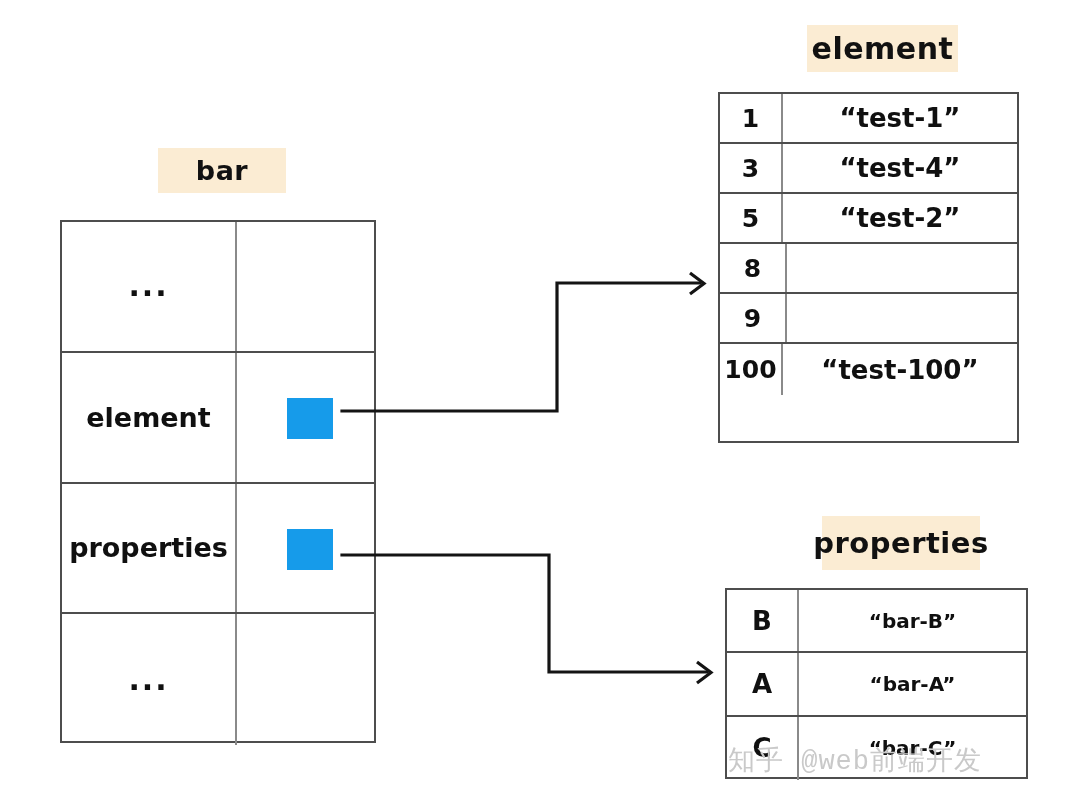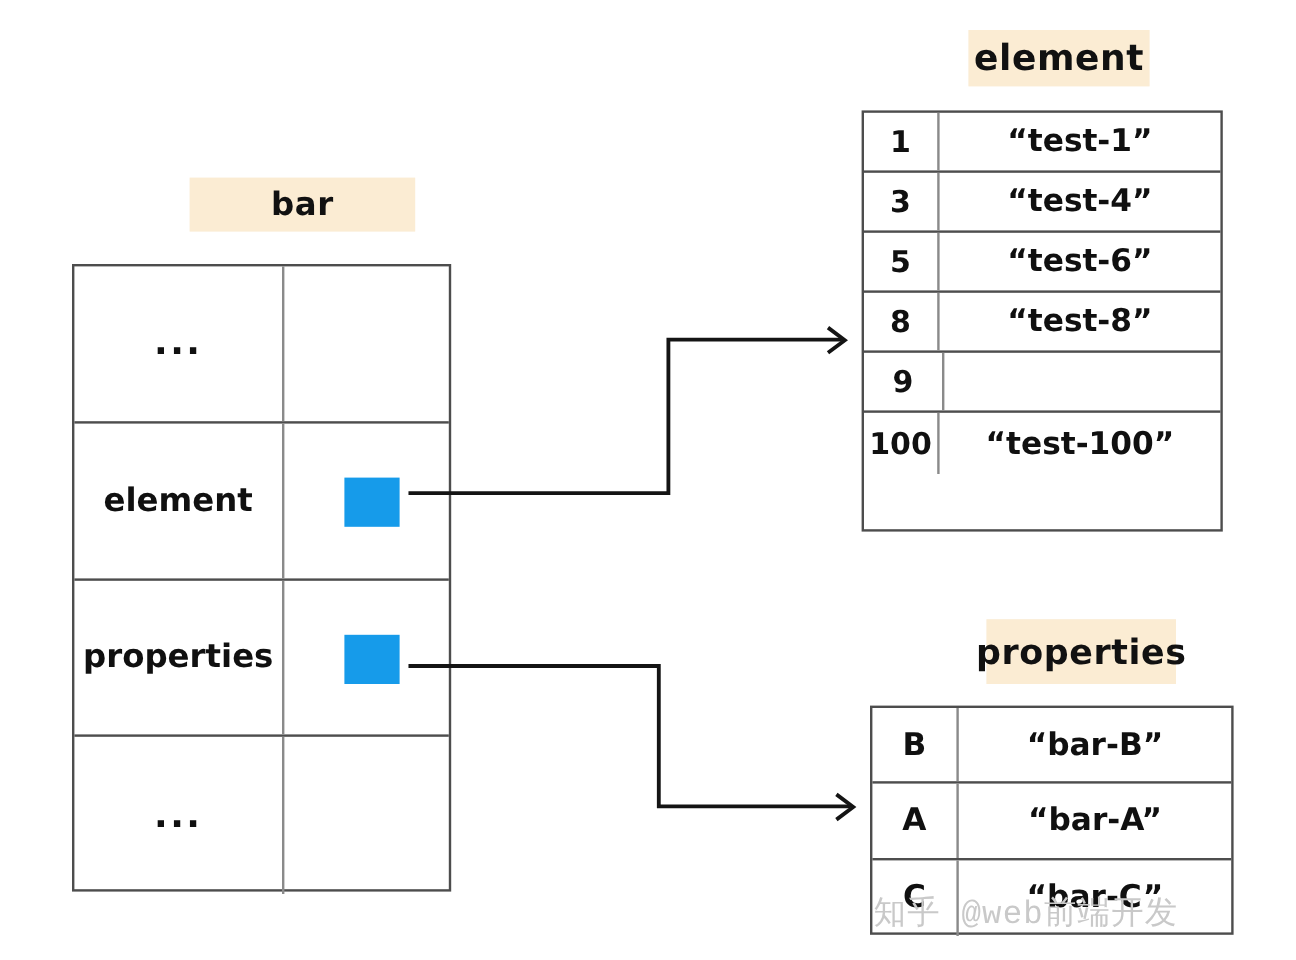--- a/index.html
+++ b/index.html
@@ -24,21 +24,21 @@
     background: #fbecd3;
     display: flex;
     align-items: center;
     justify-content: center;
     color: #111111;
     font-family: "DejaVu Sans", sans-serif;
     font-weight: 600;
     letter-spacing: 0.5px;
     white-space: nowrap;
   }
-  #chip-bar        { left: 158px; top: 148px; width: 188px; height: 45px; font-size: 27px; }
+  #chip-bar        { left: 158px; top: 148px; width: 128px; height: 45px; font-size: 27px; }
   #chip-element    { left: 807px; top: 25px;  width: 151px; height: 47px; font-size: 30px; }
   #chip-properties { left: 822px; top: 516px; width: 158px; height: 54px; font-size: 29px; }
 
   
   .dtable {
     position: absolute;
     border: 2px solid #4d4d4d;
     border-collapse: collapse;
     background: #ffffff;
     box-sizing: border-box;
@@ -83,21 +83,21 @@
   
   #tbl-element { left: 718px; top: 92px; width: 301px; height: 351px; }
   #tbl-element .row      { height: 50.1px; }
   #tbl-element .cell.key { width: 67px;  font-size: 25px; }
   #tbl-element .cell.val { width: 250px; font-size: 26px; }
 
   
   #tbl-properties { left: 725px; top: 588px; width: 303px; height: 191px; }
   #tbl-properties .row      { height: 63.3px; }
   #tbl-properties .cell.key { width: 72px;  font-size: 26px; }
-  #tbl-properties .cell.val { width: 227px; font-size: 26px; }
+  #tbl-properties .cell.val { width: 227px; font-size: 20px; }
 
   
   #connectors {
     position: absolute;
     left: 0; top: 0;
     width: 1080px; height: 800px;
     pointer-events: none;
   }
 
   
@@ -158,25 +158,24 @@
     <div class="row">
       <div class="cell key">1</div>
       <div class="cell val">“test-1”</div>
     </div>
     <div class="row">
       <div class="cell key">3</div>
       <div class="cell val">“test-4”</div>
     </div>
     <div class="row">
       <div class="cell key">5</div>
-      <div class="cell val">“test-6”</div>
+      <div class="cell val">“test-2”</div>
     </div>
     <div class="row">
       <div class="cell key">8</div>
-      <div class="cell val">“test-8”</div>
     </div>
     <div class="row">
       <div class="cell key">9</div>
     </div>
     <div class="row">
       <div class="cell key">100</div>
       <div class="cell val">“test-100”</div>
     </div>
   </div>
 

